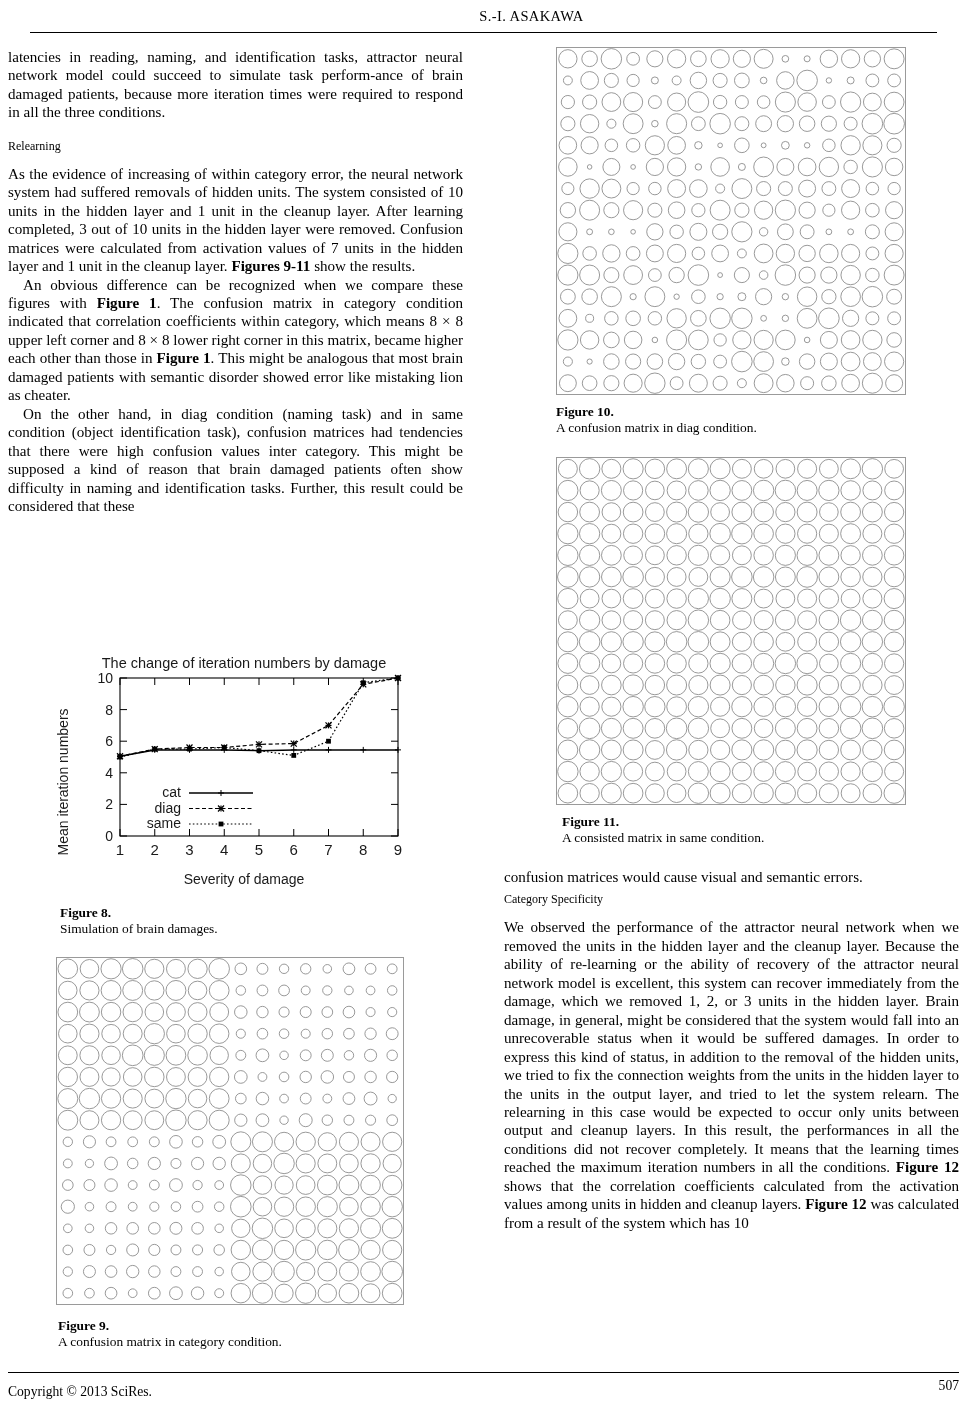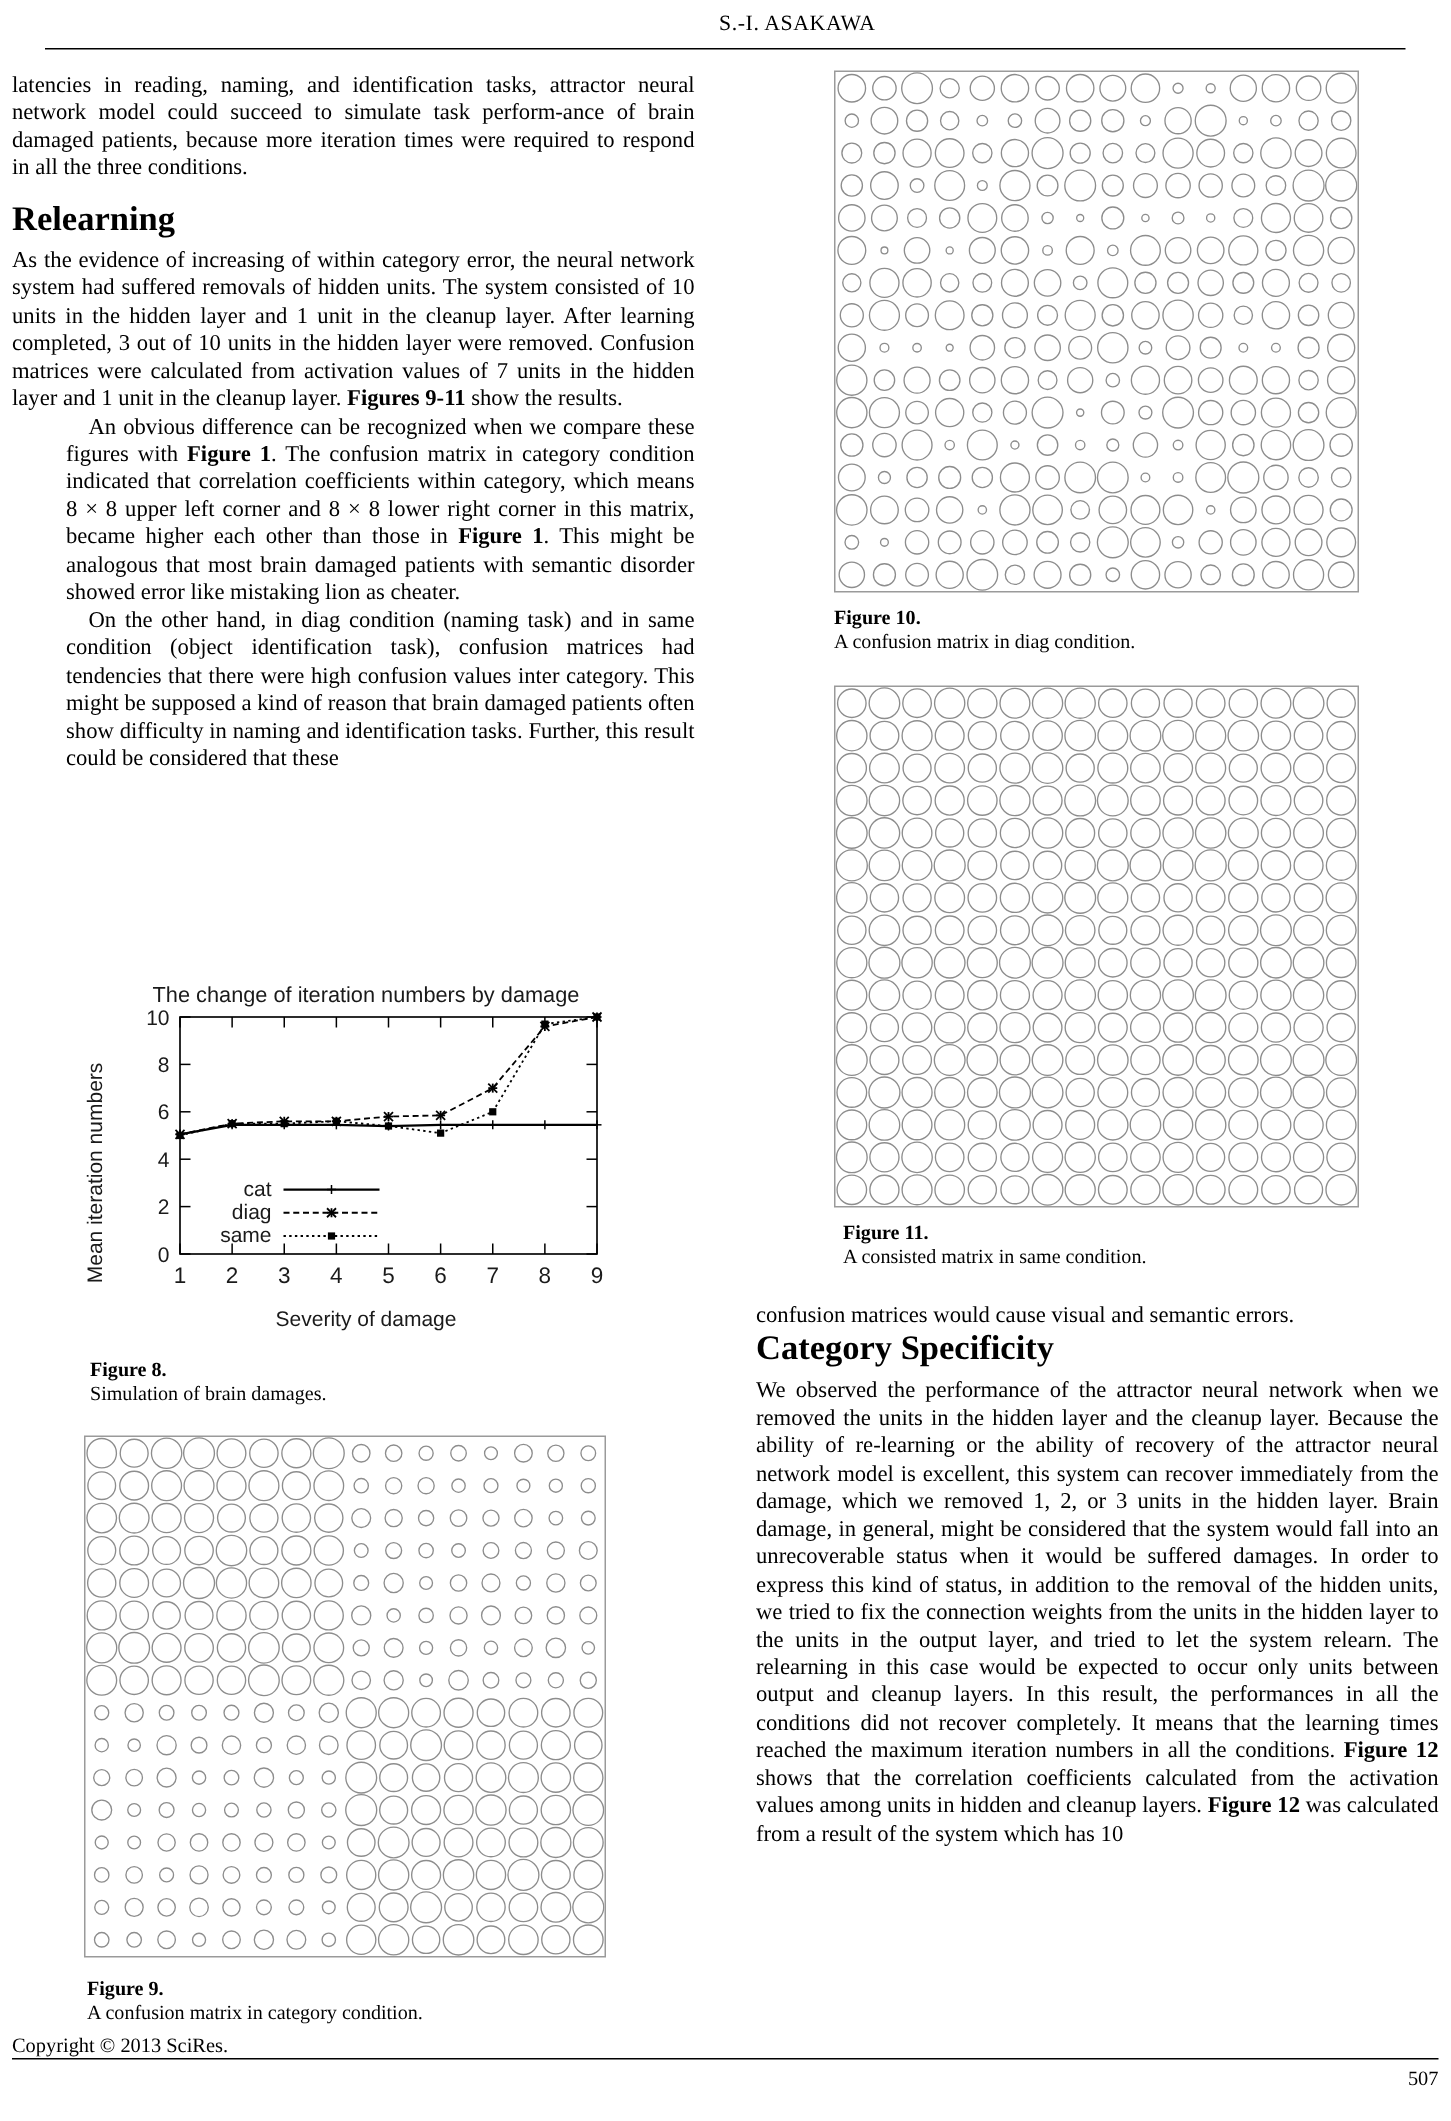--- a/index.html
+++ b/index.html
@@ -28,24 +28,24 @@
   .col-left{left:8px;top:48px;}
 
   p.body{
     margin:0 0 0 0;
     font-size:15.1px;
     line-height:18.45px;
     text-align:justify;
     text-justify:inter-word;
     -webkit-hyphens:none;hyphens:none;
   }
-  p.indent{text-indent:15px;margin-left:36px;}
+  p.indent{text-indent:15px;}
   h2.sec{
-    font-size:23px;
-    font-weight:bold;
+    font-size:12px;
+    font-weight:normal;
     margin:14px 0 9px 0;
     line-height:20px;
   }
   h2.sec.tight{margin-top:3px;}
 
   
   .figcap{font-size:13.4px;line-height:16.2px;}
   .figcap b{font-weight:bold;}
   .figcap .line2{display:block;}
 
@@ -57,21 +57,21 @@
   .matbox{position:relative;border:1px solid #9a9a9a;background:#fff;box-sizing:border-box;}
   .fig9{position:absolute;left:56px;top:957px;width:348px;height:348px;}
   .fig9cap{position:absolute;left:58px;top:1318px;width:400px;}
   .fig10{position:absolute;left:556px;top:47px;width:350px;height:348px;}
   .fig10cap{position:absolute;left:556px;top:404px;width:400px;}
   .fig11{position:absolute;left:556px;top:457px;width:350px;height:348px;}
   .fig11cap{position:absolute;left:562px;top:814px;width:400px;}
 
   
   .rule-bot{position:absolute;top:1372px;left:8px;width:951px;height:1px;background:#000;}
-  .foot-left{position:absolute;top:1356px;left:8px;font-size:13.6px;}
+  .foot-left{position:absolute;top:1384px;left:8px;font-size:13.6px;}
   .foot-right{position:absolute;top:1378px;right:8px;font-size:13.6px;}
 
   svg{display:block;}
   .matsvg{width:100%;height:100%;}
 </style>
 </head>
 <body>
 
 <div class="page">
 

